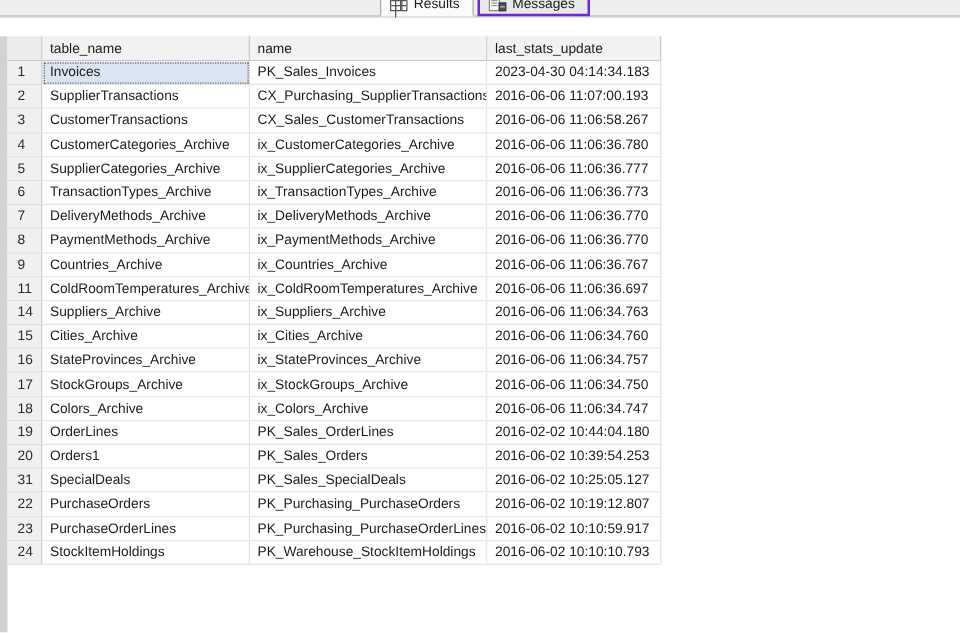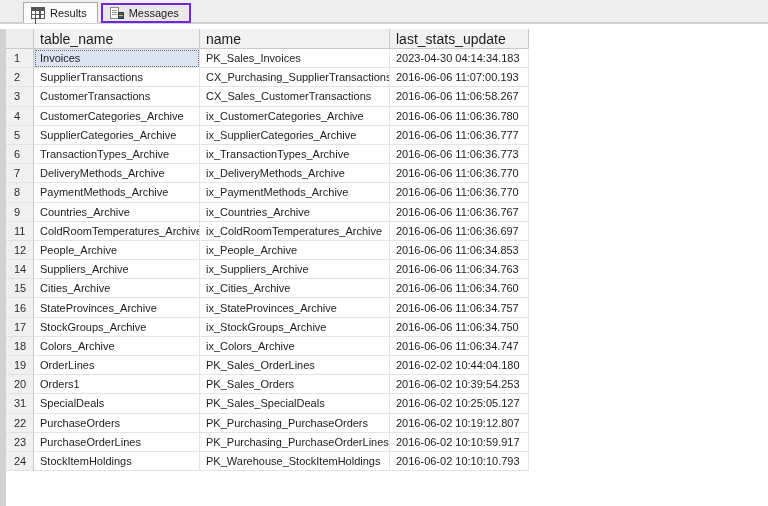--- a/index.html
+++ b/index.html
@@ -6,25 +6,25 @@
   body{
     width:768px;height:506px;overflow:hidden;position:relative;
     background:#ffffff;
     font-family:"Liberation Sans","DejaVu Sans",sans-serif;
     font-size:11px;color:#1c1c1c;
     -webkit-font-smoothing:antialiased;
   }
 
   
   .tabstrip{
-    position:absolute;top:0;left:0;right:0;height:24px;
+    position:absolute;top:0;left:0;right:0;height:14px;
     background:#eeeeee;
     border-bottom:2px solid #cfcfcf;
     display:flex;align-items:flex-end;
-    padding-left:23px;box-sizing:border-box;
+    padding-left:11px;box-sizing:border-box;justify-content:center;
   }
   .tab{
     display:inline-flex;align-items:center;gap:5px;
     height:21px;padding:0 10px 0 7px;
     box-sizing:border-box;
     font-size:11px;color:#1b1b1b;
     cursor:default;margin-right:3px;
     position:relative;top:1px;
   }
   .tab.active{
@@ -67,21 +67,21 @@
     box-sizing:border-box;
   }
   table.results{
     border-collapse:separate;border-spacing:0;
     table-layout:fixed;width:523px;
   }
   table.results th{
     height:19px;background:#f2f2f2;
     border-right:1px solid #c9c9c9;border-bottom:1px solid #c9c9c9;
     font-weight:normal;text-align:left;padding:0 16px 0 6px;
-    font-size:14px;color:#1b1b1b;white-space:nowrap;overflow:hidden;
+    font-size:11px;color:#1b1b1b;white-space:nowrap;overflow:hidden;
   }
   table.results th.corner{background:#ececec;}
   table.results td{
     height:18.2px;padding:0 0 0 6px;
     border-right:1px solid #e4e4e4;border-bottom:1px solid #e4e4e4;
     white-space:nowrap;overflow:hidden;font-size:11px;color:#1c1c1c;
     background:#ffffff;
   }
   table.results td.rowhdr{
     background:#f0f0f0;color:#2d2d2d;
@@ -188,26 +188,20 @@
           <td class="cell">ix_Countries_Archive</td>
           <td class="cell">2016-06-06 11:06:36.767</td>
         </tr>
         <tr>
           <td class="rowhdr">11</td>
           <td class="cell">ColdRoomTemperatures_Archive</td>
           <td class="cell">ix_ColdRoomTemperatures_Archive</td>
           <td class="cell">2016-06-06 11:06:36.697</td>
         </tr>
         <tr>
-          <td class="rowhdr">12</td>
-          <td class="cell">People_Archive</td>
-          <td class="cell">ix_People_Archive</td>
-          <td class="cell">2016-06-06 11:06:34.853</td>
-        </tr>
-        <tr>
           <td class="rowhdr">14</td>
           <td class="cell">Suppliers_Archive</td>
           <td class="cell">ix_Suppliers_Archive</td>
           <td class="cell">2016-06-06 11:06:34.763</td>
         </tr>
         <tr>
           <td class="rowhdr">15</td>
           <td class="cell">Cities_Archive</td>
           <td class="cell">ix_Cities_Archive</td>
           <td class="cell">2016-06-06 11:06:34.760</td>

